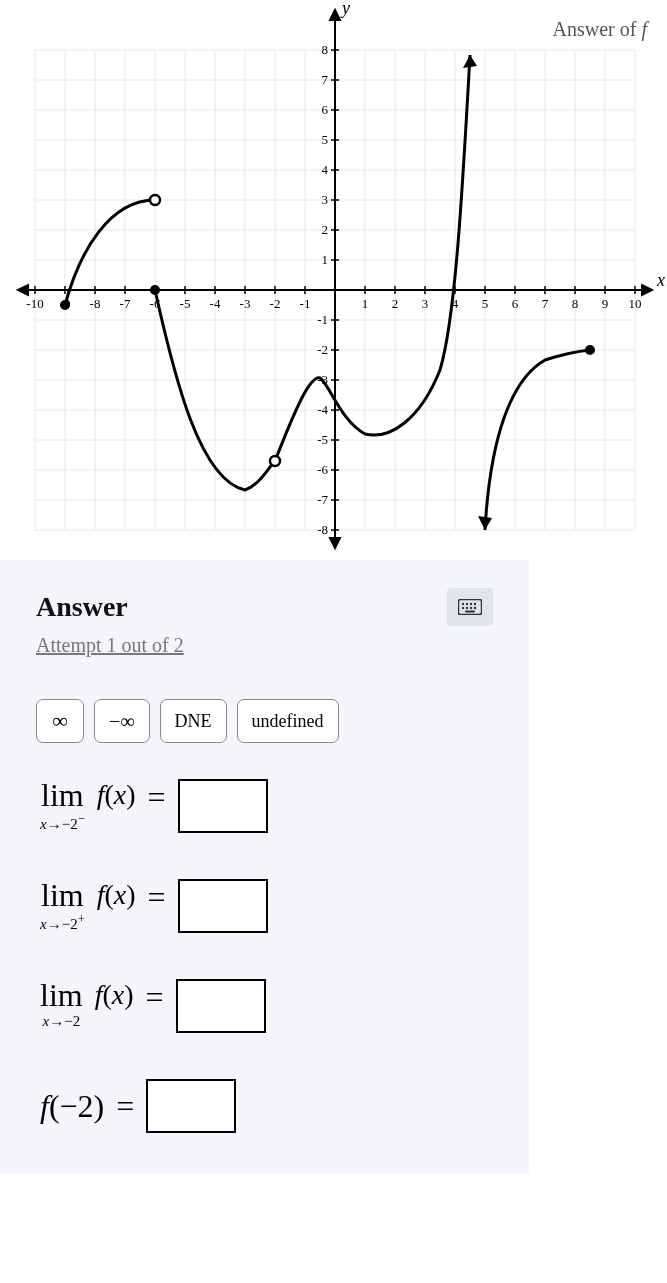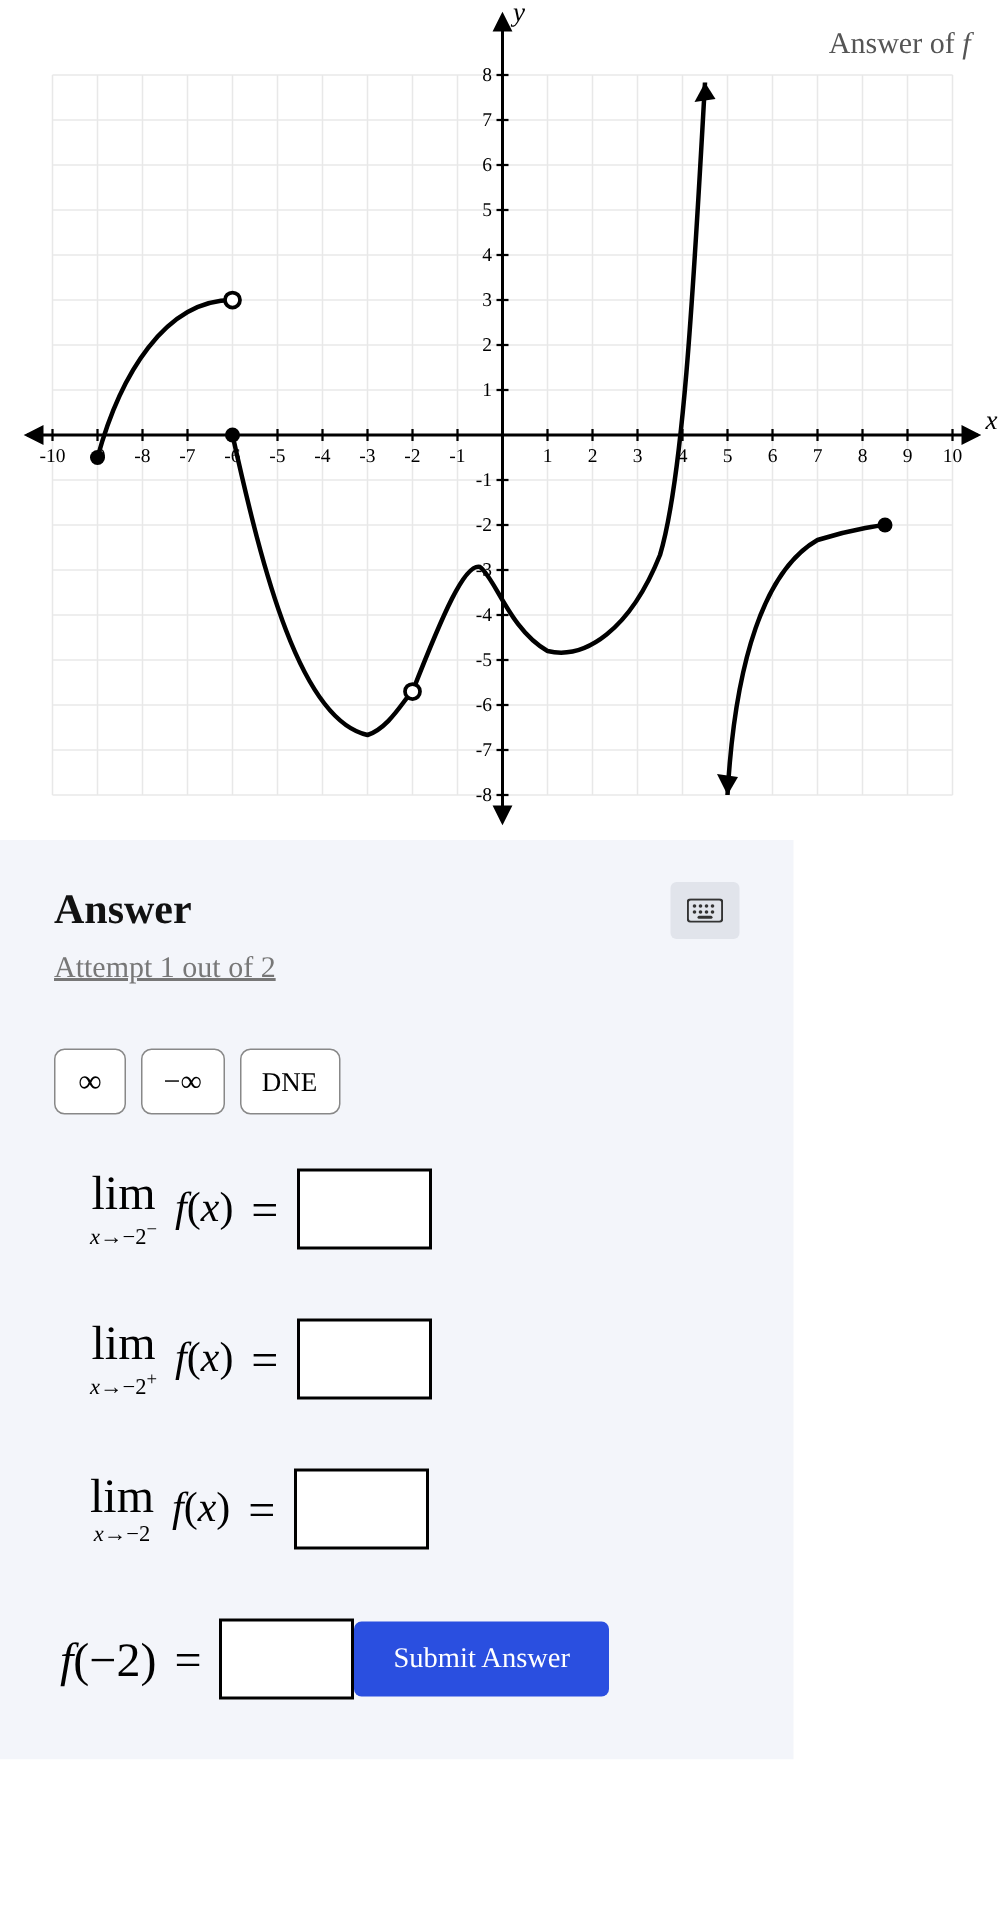--- a/index.html
+++ b/index.html
@@ -77,25 +77,24 @@
     align-items: center;
     justify-content: center;
     min-width: 48px;
   }
   .equations {
     margin-top: 36px;
     padding-left: 4px;
   }
   .eq-row {
     display: flex;
-    align-items: center;
+    align-items: flex-start;
     margin-bottom: 46px;
     font-family: 'Times New Roman', serif;
     font-size: 30px;
-    margin-left: 20px;
   }
   .limit-block {
     display: inline-flex;
     flex-direction: column;
     align-items: center;
     line-height: 1;
   }
   .limit-top { font-size: 32px; }
   .limit-bottom { font-size: 15px; margin-top: 2px; }
   .fx {
@@ -332,20 +331,23 @@
   <div class="chips">
     <button class="chip">
         <span style="font-size:22px">∞</span>
       </button>
     <button class="chip">
         <span style="font-size:20px">−∞</span>
       </button>
     <button class="chip">
         <span>DNE</span>
       </button>
+    <button class="chip">
+        <span>undefined</span>
+      </button>
   </div>
 
   <div class="equations">
 
     <div class="eq-row">
       <span class="limit-block">
         <span class="limit-top">lim</span>
         <span class="limit-bottom"><span style="font-style:italic">x</span><span class="arrow">→</span><span>−2</span><sup>−</sup></span>
       </span>
       <span class="fx"><span>f</span><span class="paren">(</span><span>x</span><span class="paren">)</span></span>
@@ -372,17 +374,16 @@
       <span class="equals">=</span>
       <input class="answer-box" style="">
     </div>
 
     <div class="last-row">
       <div class="last-row-left">
         <span class="fval"><span>f</span><span class="paren">(</span><span style="font-style:normal">−2</span><span class="paren">)</span></span>
         <span class="equals">=</span>
         <input class="answer-box" style="">
       </div>
-      <button class="submit-btn">Submit Answer</button>
     </div>
 
   </div>
 </div>
 
 </body></html>

